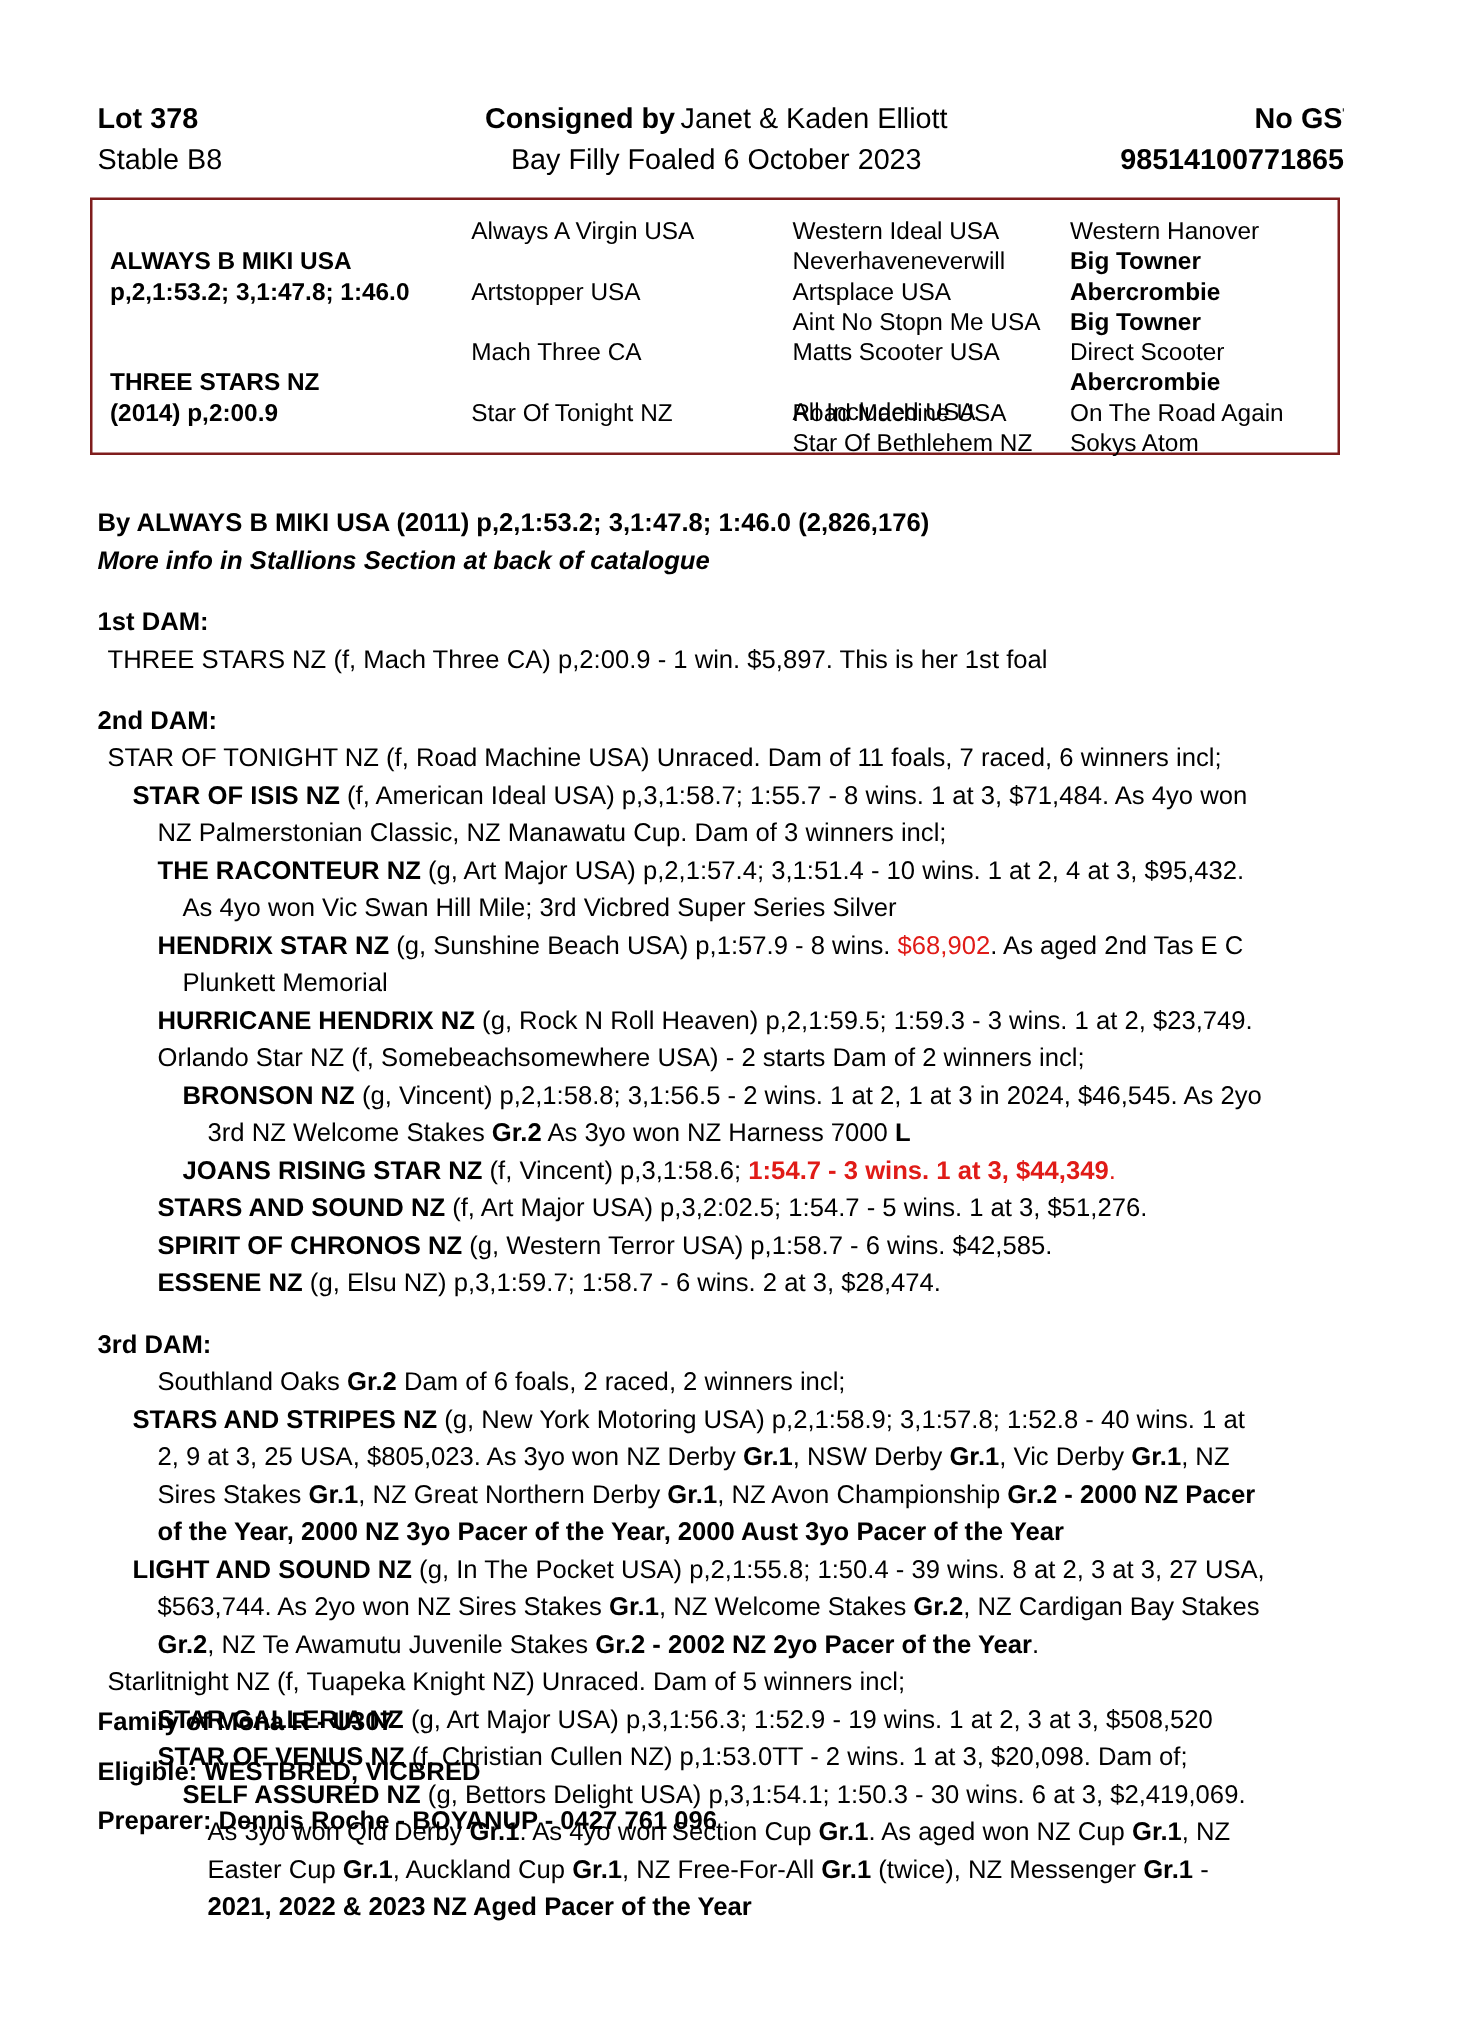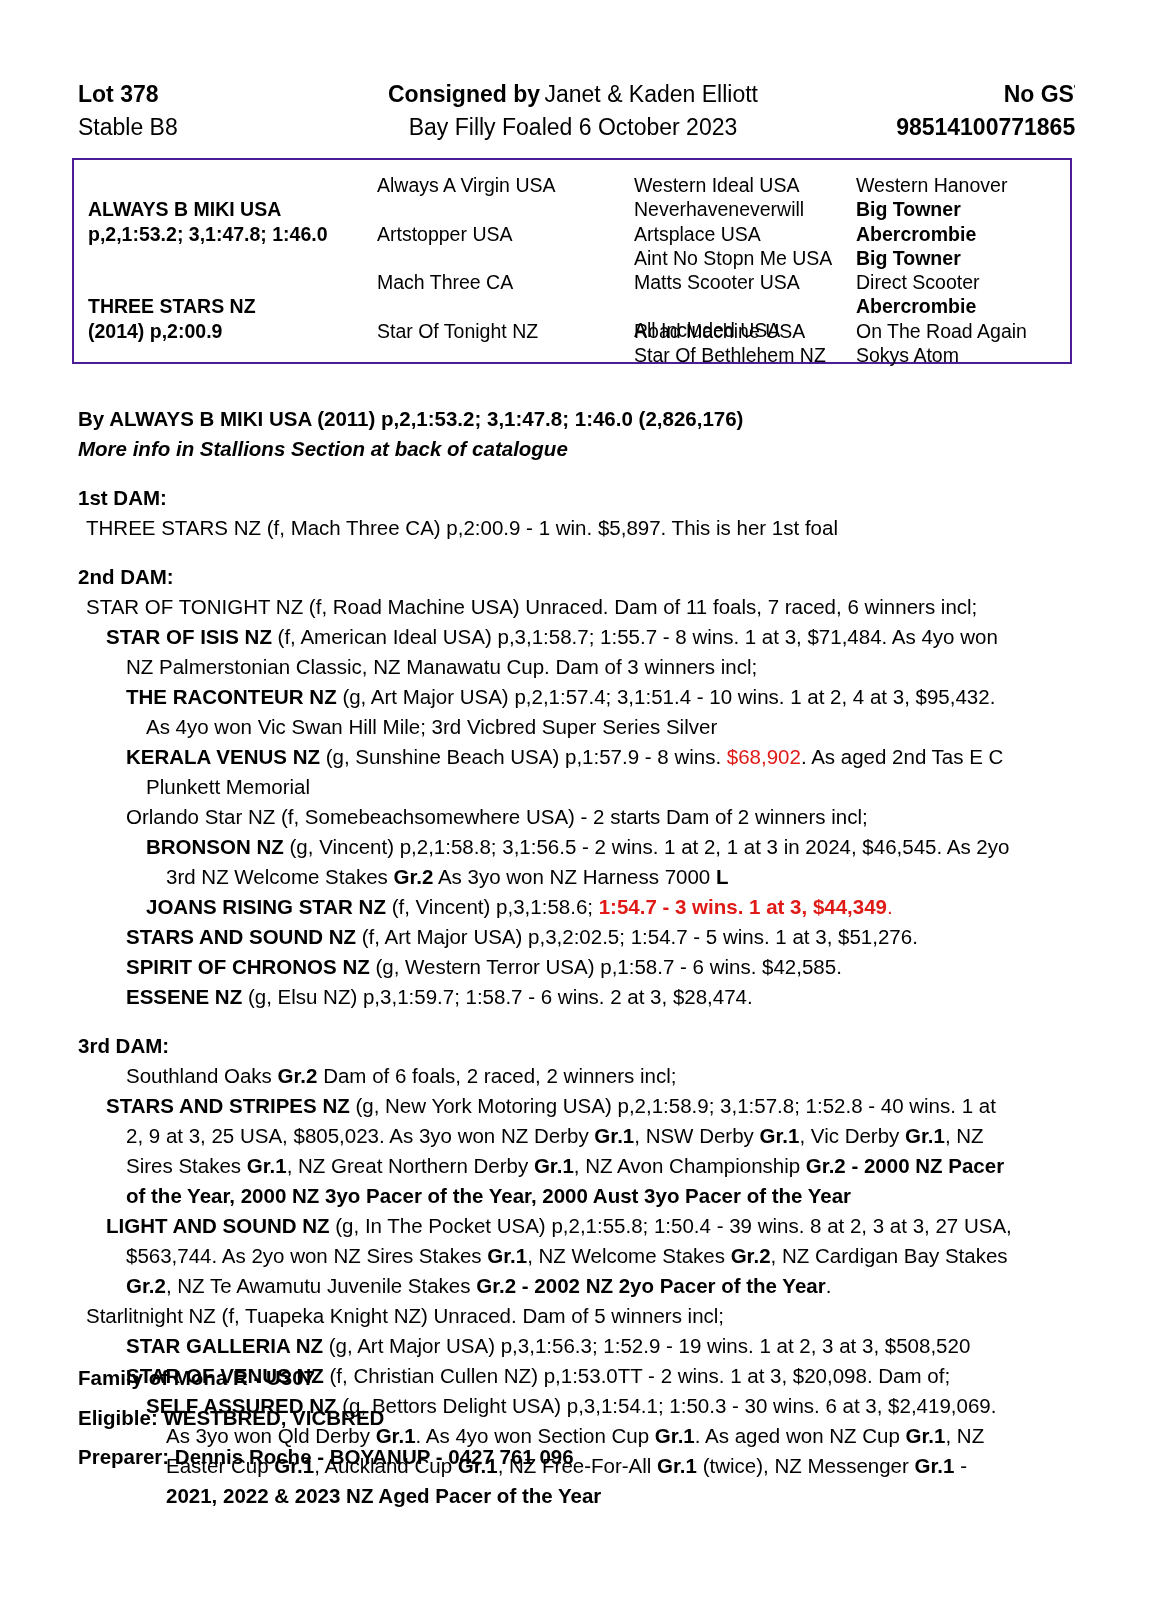--- a/index.html
+++ b/index.html
@@ -41,21 +41,21 @@
   .bold22 { font-weight: bold; font-size: 23px; }
   .reg22  { font-weight: normal; font-size: 23px; }
 
   
   .ped-box {
     position: absolute;
     left: 72px;
     top: 158px;
     width: 1000px;
     height: 206px;
-    border: 2px solid #4c1d95;
+    border: 2px solid #7f1d1d;
     box-sizing: border-box;
   }
   .ped-grid {
     position: relative;
     width: 100%;
     height: 100%;
   }
   .ped-cell {
     position: absolute;
     font-size: 19.5px;
@@ -176,23 +176,24 @@
 
     <div class="ln b">2nd DAM:</div>
     <div class="ln ind1">STAR OF TONIGHT NZ (f, Road Machine USA) Unraced. Dam of 11 foals, 7 raced, 6 winners incl;</div>
 
     <div class="ln ind2"><span class="b">STAR OF ISIS NZ</span><span> (f, American Ideal USA) p,3,1:58.7; 1:55.7 - 8 wins. 1 at 3, $71,484. As 4yo won</span></div>
     <div class="ln ind3">NZ Palmerstonian Classic, NZ Manawatu Cup. Dam of 3 winners incl;</div>
 
     <div class="ln ind3"><span class="b">THE RACONTEUR NZ</span><span> (g, Art Major USA) p,2,1:57.4; 3,1:51.4 - 10 wins. 1 at 2, 4 at 3, $95,432.</span></div>
     <div class="ln ind4">As 4yo won Vic Swan Hill Mile; 3rd Vicbred Super Series Silver</div>
 
-    <div class="ln ind3"><span class="b">KERALA VENUS NZ</span><span> (g, Sunshine Beach USA) p,1:57.9 - 8 wins. </span><span class="red">$68,902</span><span>. As aged 2nd Tas E C</span></div>
+    <div class="ln ind3"><span class="b">HENDRIX STAR NZ</span><span> (g, Sunshine Beach USA) p,1:57.9 - 8 wins. </span><span class="red">$68,902</span><span>. As aged 2nd Tas E C</span></div>
     <div class="ln ind4">Plunkett Memorial</div>
 
+    <div class="ln ind3"><span class="b">HURRICANE HENDRIX NZ</span><span> (g, Rock N Roll Heaven) p,2,1:59.5; 1:59.3 - 3 wins. 1 at 2, $23,749.</span></div>
 
     <div class="ln ind3">Orlando Star NZ (f, Somebeachsomewhere USA) - 2 starts Dam of 2 winners incl;</div>
 
     <div class="ln ind4"><span class="b">BRONSON NZ</span><span> (g, Vincent) p,2,1:58.8; 3,1:56.5 - 2 wins. 1 at 2, 1 at 3 in 2024, $46,545. As 2yo</span></div>
     <div class="ln ind5"><span>3rd NZ Welcome Stakes </span><span class="b">Gr.2</span><span> As 3yo won NZ Harness 7000 </span><span class="b">L</span></div>
 
     <div class="ln ind4"><span class="b">JOANS RISING STAR NZ</span><span> (f, Vincent) p,3,1:58.6; </span><span class="red b">1:54.7 - 3 wins. 1 at 3, $44,349</span><span class="red">.</span></div>
 
     <div class="ln ind3"><span class="b">STARS AND SOUND NZ</span><span> (f, Art Major USA) p,3,2:02.5; 1:54.7 - 5 wins. 1 at 3, $51,276.</span></div>
 

